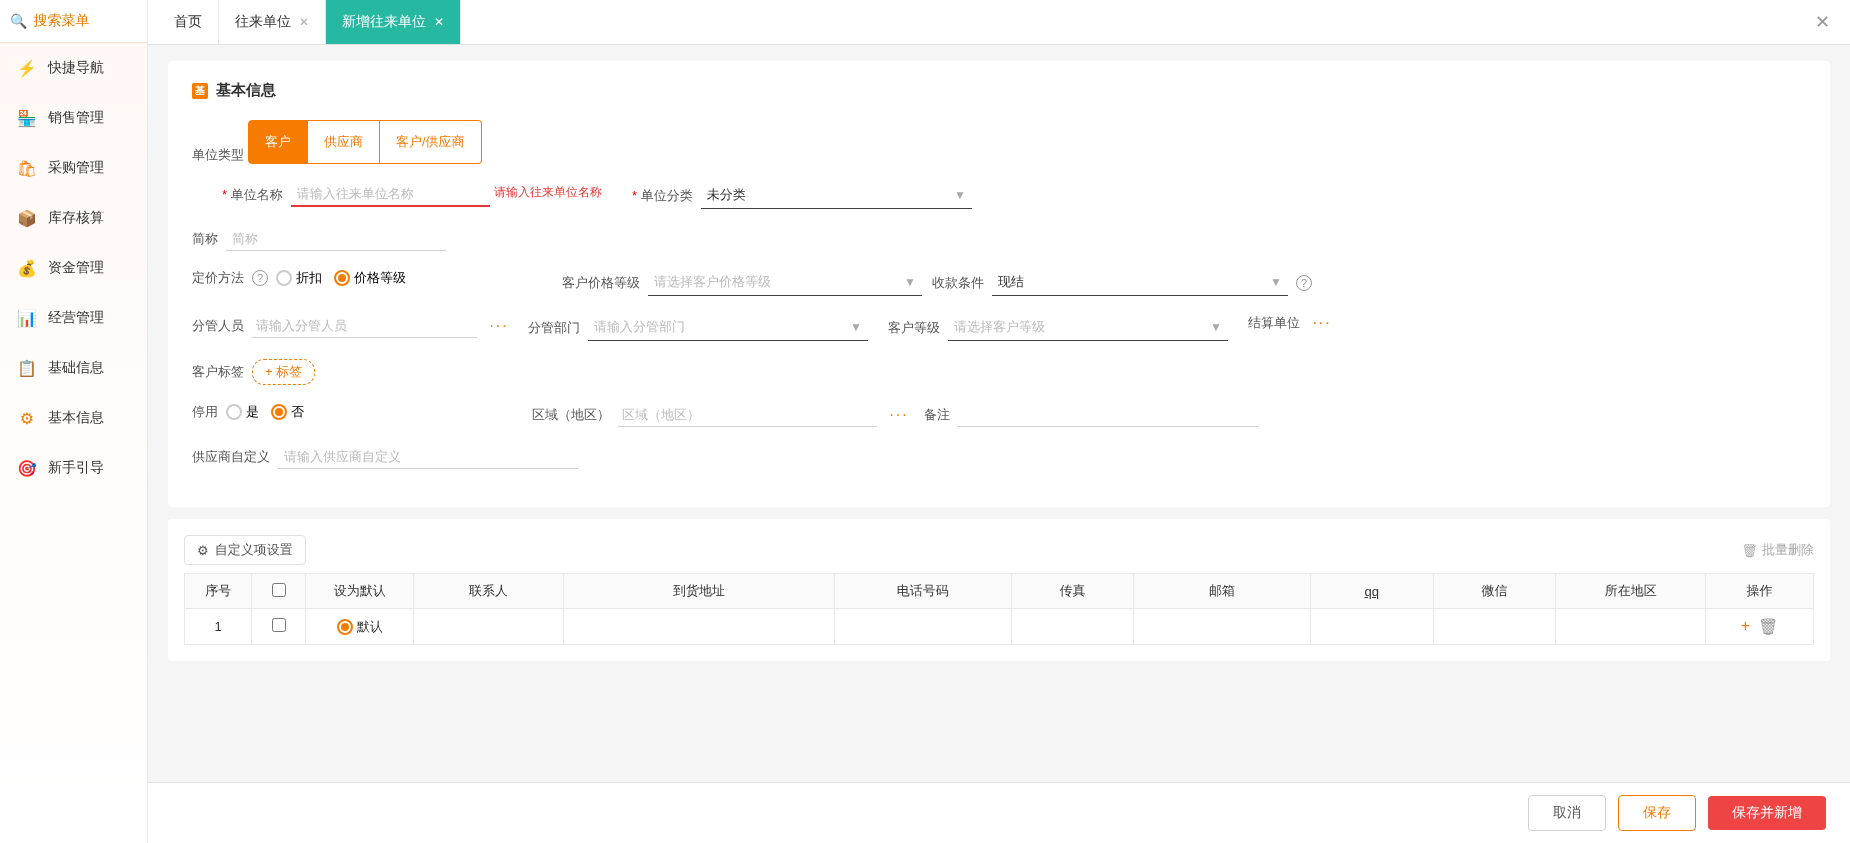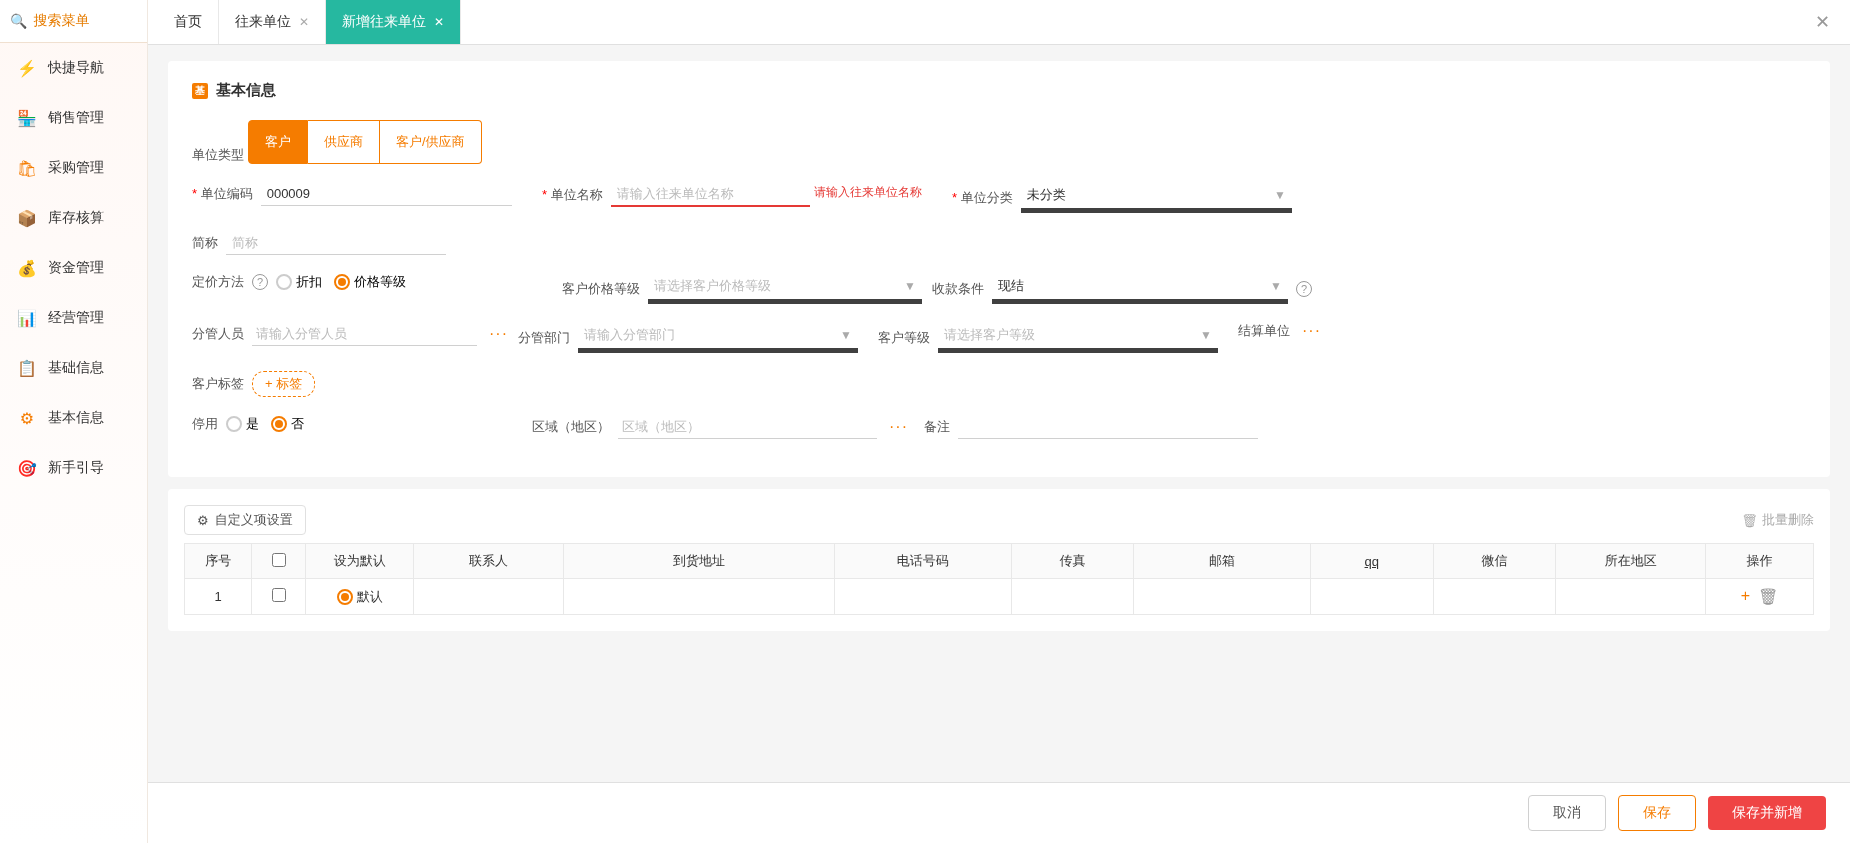--- a/index.html
+++ b/index.html
@@ -188,21 +188,21 @@
       background: #f57c00;
       color: #fff;
     }
     .btn-type:first-child { border-radius: 4px 0 0 4px; }
     .btn-type:last-child { border-radius: 0 4px 4px 0; }
     .btn-type:not(:first-child) { border-left: none; }
 
     .select-field {
       display: flex;
       align-items: center;
-      border-bottom: 5px solid #404040;
+      border-bottom: 1px solid #404040;
       flex: 1;
       min-width: 100px;
       cursor: pointer;
       padding: 4px 6px;
       justify-content: center;
     }
     .select-text {
       flex: 1;
       font-size: 13px;
       color: #bbb;
@@ -483,24 +483,20 @@
           <span class="form-label">单位类型</span>
           <div class="btn-group">
             <button class="btn-type active">客户</button>
             <button class="btn-type">供应商</button>
             <button class="btn-type">客户/供应商</button>
           </div>
         </div>
       </div>
 
       <div class="form-row">
-        <div class="form-field" style="flex:1; max-width:320px;">
-          <span class="form-label required">单位编码</span>
-          <input class="form-input" type="text" value="000009" style="">
-        </div>
         <div style="flex:1.5; display:flex; flex-direction:row; gap:2px; max-width:380px; margin-left:30px;">
           <div class="form-field">
             <span class="form-label required">单位名称</span>
             <input class="form-input error" type="text" placeholder="请输入往来单位名称" style="">
           </div>
           <span class="error-msg">请输入往来单位名称</span>
         </div>
         <div class="form-field" style="flex:1; max-width:340px; margin-left:30px;">
           <span class="form-label required">单位分类</span>
           <div class="select-field">
@@ -552,21 +548,21 @@
       </div>
 
       <div class="form-row">
         <div class="form-field" style="flex:1; max-width:320px;">
           <span class="form-label">分管人员</span>
           <div class="input-with-more">
             <input type="text" placeholder="请输入分管人员" style="">
           </div>
           <span class="more-btn">···</span>
         </div>
-        <div class="form-field" style="flex:1; max-width:340px; margin-left:6px;">
+        <div class="form-field" style="flex:1; max-width:340px; margin-left:16px;">
           <span class="form-label">分管部门</span>
           <div class="select-field">
             <span class="select-text">请输入分管部门</span>
             <span class="select-arrow">▼</span>
           </div>
         </div>
         <div class="form-field" style="flex:1; max-width:340px; margin-left:20px;">
           <span class="form-label">客户等级</span>
           <div class="select-field">
             <span class="select-text">请选择客户等级</span>
@@ -608,20 +604,26 @@
             <input type="text" placeholder="区域（地区）" style="">
           </div>
           <span class="more-btn">···</span>
         </div>
         <div class="form-field" style="flex:1; max-width:400px; margin-left:12px;">
           <span class="form-label">备注</span>
           <input class="form-input" type="text" style="max-width: 300px;">
         </div>
       </div>
 
+      <div class="form-row">
+        <div class="form-field">
+          <span class="form-label">供应商自定义</span>
+          <input class="form-input" type="text" style="max-width: 300px;" placeholder="请输入供应商自定义">
+        </div>
+      </div>
     </div>
 
     <div class="table-section">
       <div class="table-toolbar">
         <button class="custom-setting-btn">
           <span>⚙</span>
           <span>自定义项设置</span>
         </button>
         <div class="batch-delete">
           <span>🗑</span>

